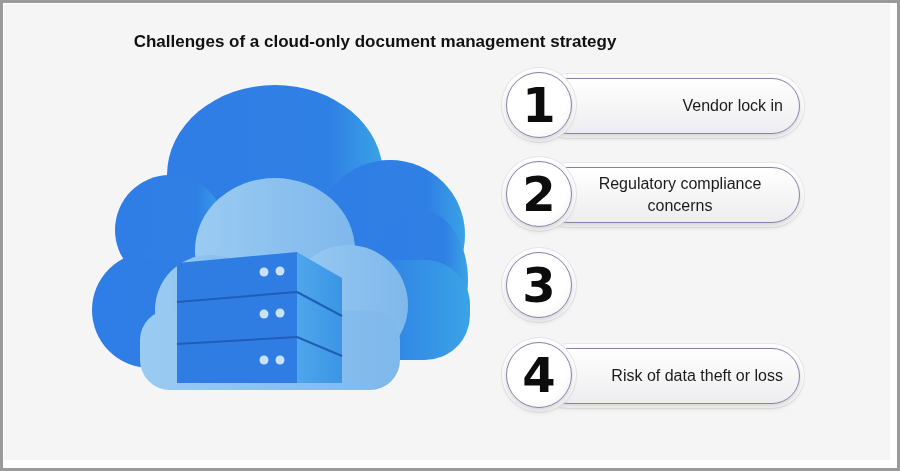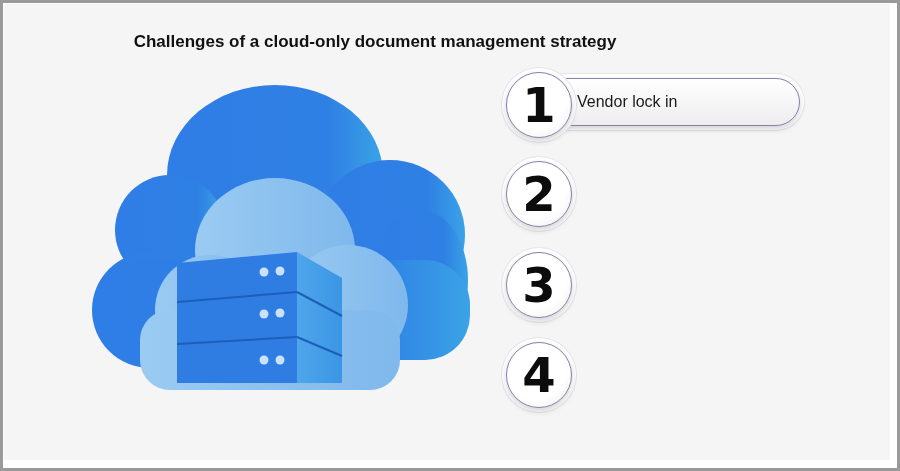--- a/index.html
+++ b/index.html
@@ -18,27 +18,27 @@
   }
   .title {
     position: absolute; left: 0; top: 32px; width: 750px; text-align: center;
     font-size: 17px; font-weight: bold; color: #111;
   }
   .illustration { position: absolute; left: 80px; top: 80px; width: 400px; height: 330px; }
   .item {
     position: absolute; left: 500px; width: 305px; height: 72px;
   }
   .pill {
-    position: absolute; left: 40px; top: 8px; width: 260px; height: 48px;
+    position: absolute; left: 40px; top: 8px; width: 260px; height: 56px;
     border-radius: 30px;
     background: linear-gradient(#ffffff, #ededef);
     box-shadow: 0 3px 6px rgba(0,0,0,0.18), 0 0 0 4px #ffffff, 0 0 0 5px #e6e6e8;
     border: 1.5px solid #8c7fa9;
     box-sizing: border-box;
-    display: flex; align-items: center; justify-content: flex-start;
+    display: flex; align-items: center; justify-content: flex-end;
     padding-left: 36px; padding-right: 16px;
   }
   .pill-text {
     text-align: center; font-size: 16px; color: #1b1b1b; line-height: 22px;
   }
   .num {
     position: absolute; left: 6px; top: 2px; width: 66px; height: 66px;
     border-radius: 50%;
     background: radial-gradient(circle at 40% 35%, #ffffff 60%, #ececee);
     box-shadow: 0 3px 6px rgba(0,0,0,0.18), 0 0 0 4px #ffffff, 0 0 0 5px #e4e4e6;
@@ -112,22 +112,28 @@
 </div>
 
 <div class="item" style="top:70px;">
   <div class="pill">
     <span class="pill-text">Vendor lock in</span>
   </div>
   <div class="num">1</div>
 </div>
 
 <div class="item" style="top:159px;">
+  <div class="pill">
+    <span class="pill-text">Regulatory compliance concerns</span>
+  </div>
   <div class="num">2</div>
 </div>
 
 <div class="item" style="top:250px;">
   <div class="num">3</div>
 </div>
 
 <div class="item" style="top:340px;">
+  <div class="pill">
+    <span class="pill-text">Risk of data theft or loss</span>
+  </div>
   <div class="num">4</div>
 </div>
 
 </body></html>

